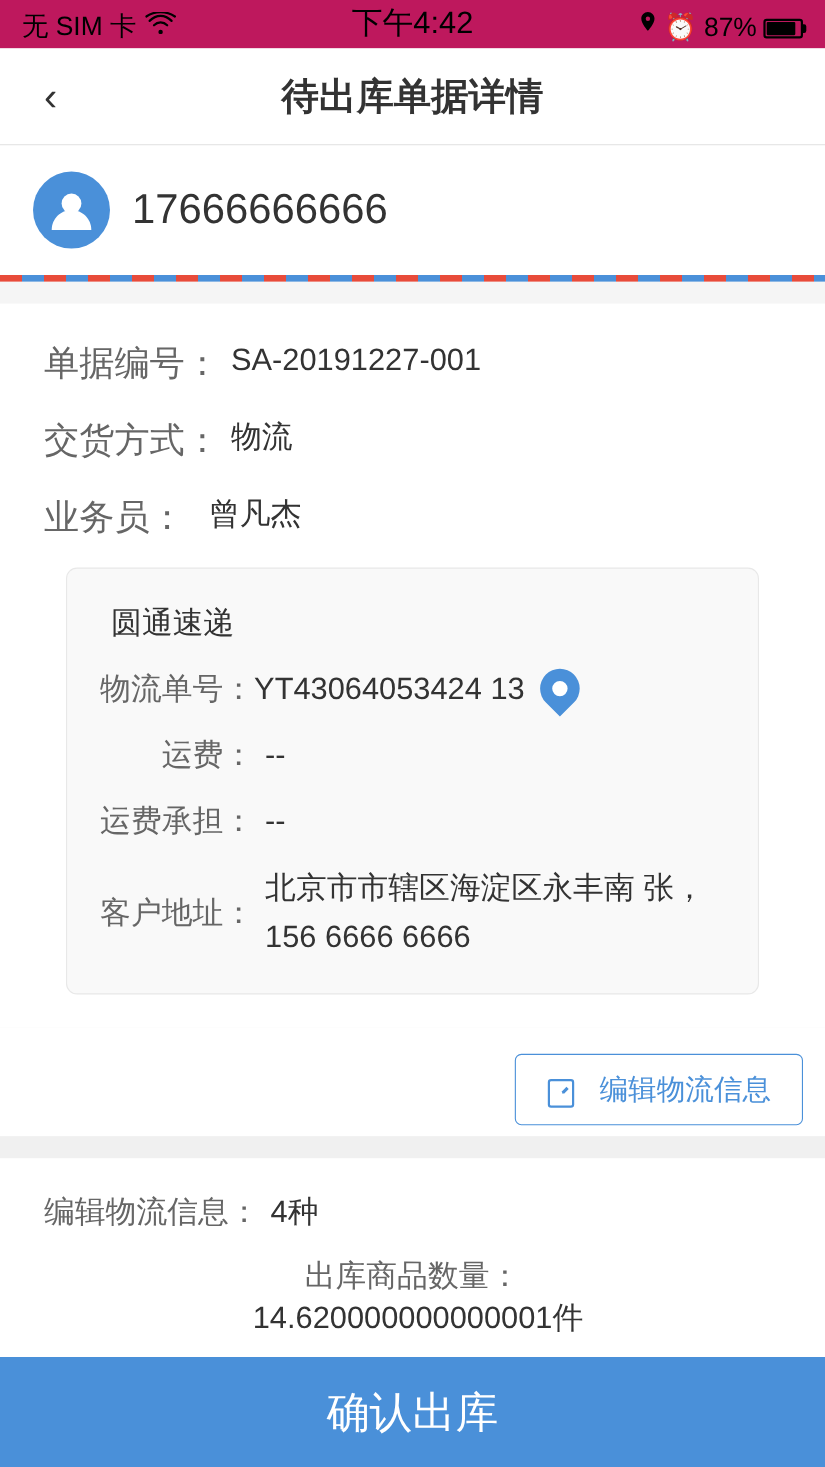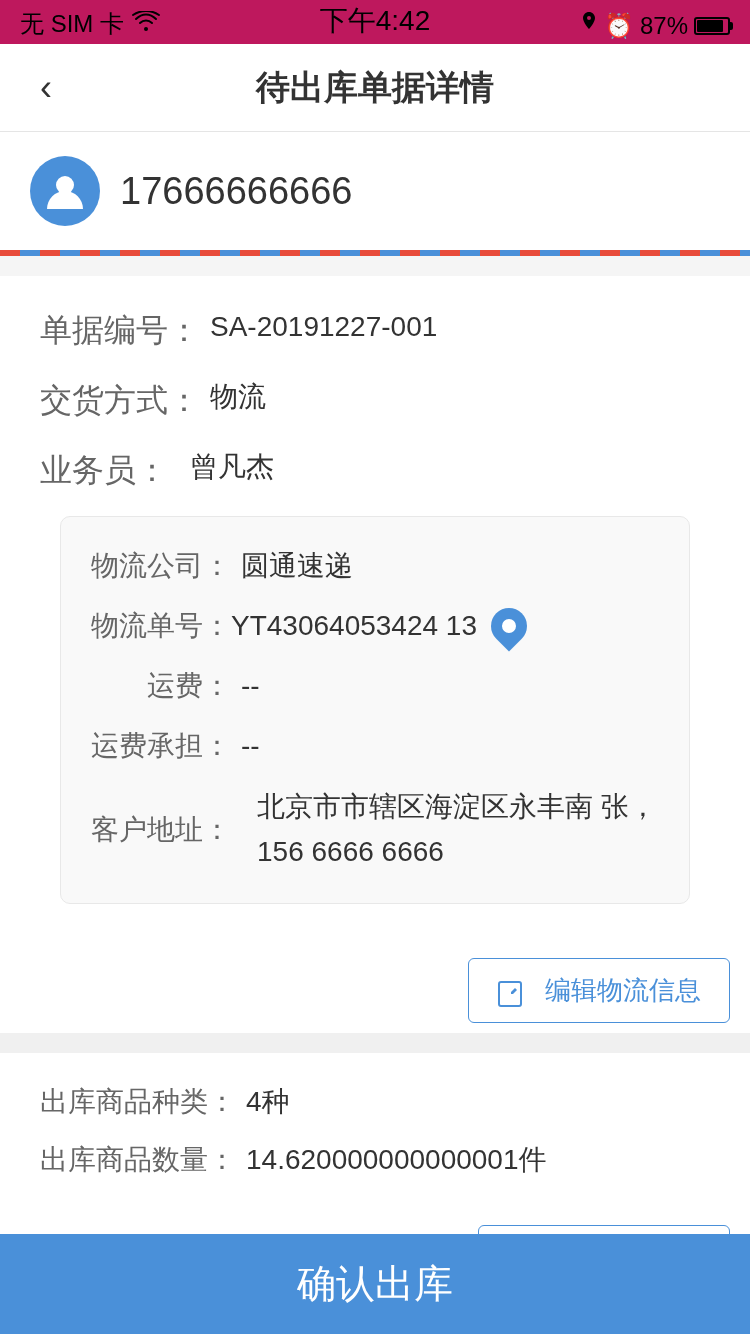--- a/index.html
+++ b/index.html
@@ -216,21 +216,21 @@
       left: 50%;
       transform: translate(-50%, -50%);
       width: 14px;
       height: 14px;
       background: #fff;
       border-radius: 50%;
     }
     .address-value {
       color: #333;
       font-size: 28px;
-      margin-left: 26px;
+      margin-left: 10px;
       flex: 1;
       line-height: 1.6;
     }
 
     
     .edit-btn-row {
       display: flex;
       justify-content: flex-end;
       padding: 24px 20px 10px;
       background: #fff;
@@ -257,21 +257,21 @@
     
     .goods-section {
       background: #fff;
       padding: 30px 40px;
     }
     .goods-row {
       display: flex;
       align-items: center;
       margin-bottom: 20px;
     }
-    .goods-row:last-child { margin-bottom: 0; }
+    .goods-row:last-child { margin-bottom: 0; flex-direction: column; }
     .goods-label {
       color: #666;
       font-size: 28px;
       min-width: 170px;
       text-align: right;
       flex-shrink: 0;
     }
     .goods-value {
       color: #333;
       font-size: 28px;
@@ -379,21 +379,20 @@
     <span class="info-label">交货方式：</span>
     <span class="info-value">物流</span>
   </div>
   <div class="info-row">
     <span class="info-label">业务员：</span>
     <span class="info-value">曾凡杰</span>
   </div>
 
   <div class="logistics-card">
     <div class="logistics-row">
-      <span class="logistics-label">物流公司：</span>
       <span class="logistics-value">圆通速递</span>
     </div>
     <div class="logistics-row">
       <span class="logistics-label">物流单号：</span>
       <div class="tracking-row">
         <span class="tracking-number">YT43064053424 13</span>
         <div class="location-icon"></div>
       </div>
     </div>
     <div class="logistics-row">
@@ -418,21 +417,21 @@
       <path d="M16 14l4-4-2-2-4 4v2h2z" fill="#4a90d9"></path>
     </svg>
     <span>编辑物流信息</span>
   </button>
 </div>
 
 <div class="section-divider"></div>
 
 <div class="goods-section">
   <div class="goods-row">
-    <span class="goods-label">出库商品种类：</span>
+    <span class="goods-label">编辑物流信息：</span>
     <span class="goods-value">4种</span>
   </div>
   <div class="goods-row">
     <span class="goods-label">出库商品数量：</span>
     <span class="goods-value">14.620000000000001件</span>
   </div>
 </div>
 
 <div class="view-btn-row">
   <button class="view-btn">

